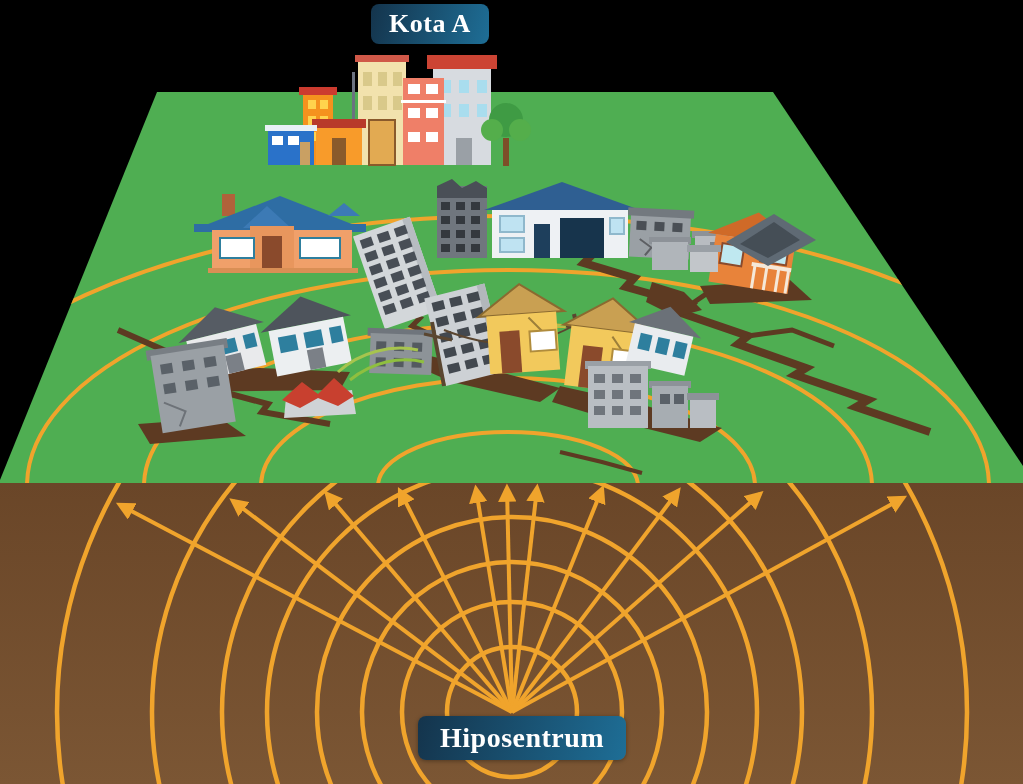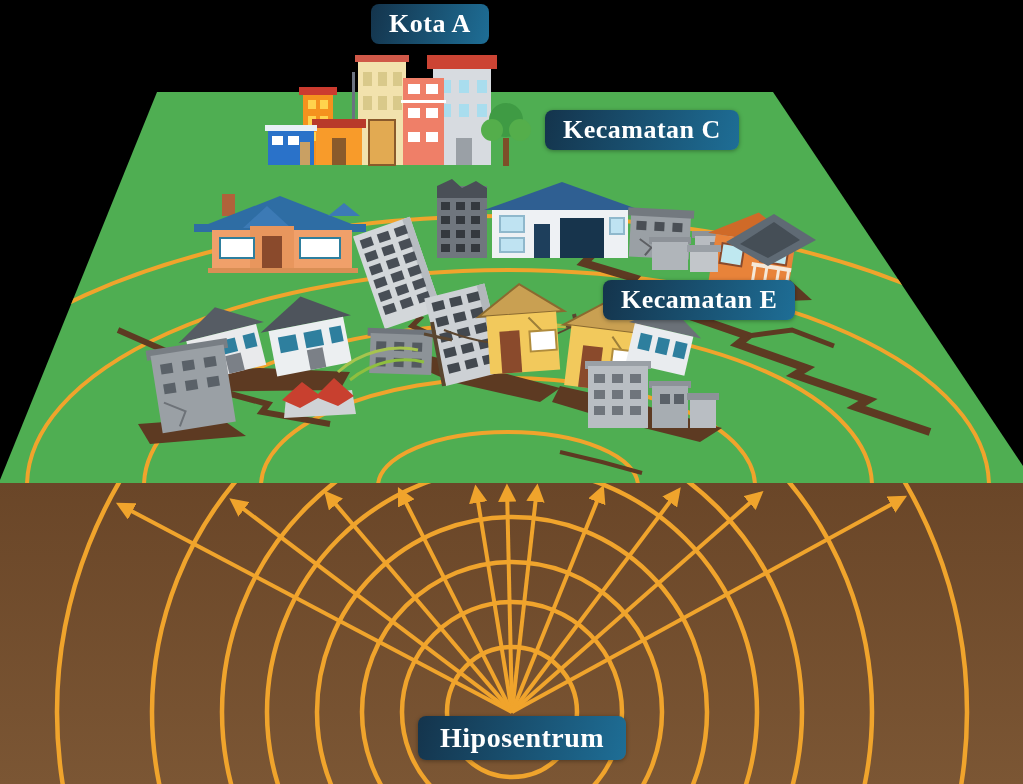--- a/index.html
+++ b/index.html
@@ -364,17 +364,15 @@
       <rect x="649" y="237" width="42" height="7" fill="#8d9298"></rect>
       <rect x="652" y="242" width="36" height="28" fill="#b0b5ba"></rect>
       <rect x="690" y="250" width="28" height="22" fill="#c2c6ca"></rect>
       <rect x="687" y="245" width="34" height="7" fill="#9aa0a6"></rect>
     </g>
   </g>
 
 </svg>
 
 <div class="tag" style="left:371px;top:4px">Kota A</div>
-<div class="tag" style="left:545px;top:110px">Kecamatan C</div>
-<div class="tag" style="left:603px;top:280px">Kecamatan E</div>
 <div class="tag big" style="left:418px;top:716px">Hiposentrum</div>
 
 </div>
 
 </body></html>

